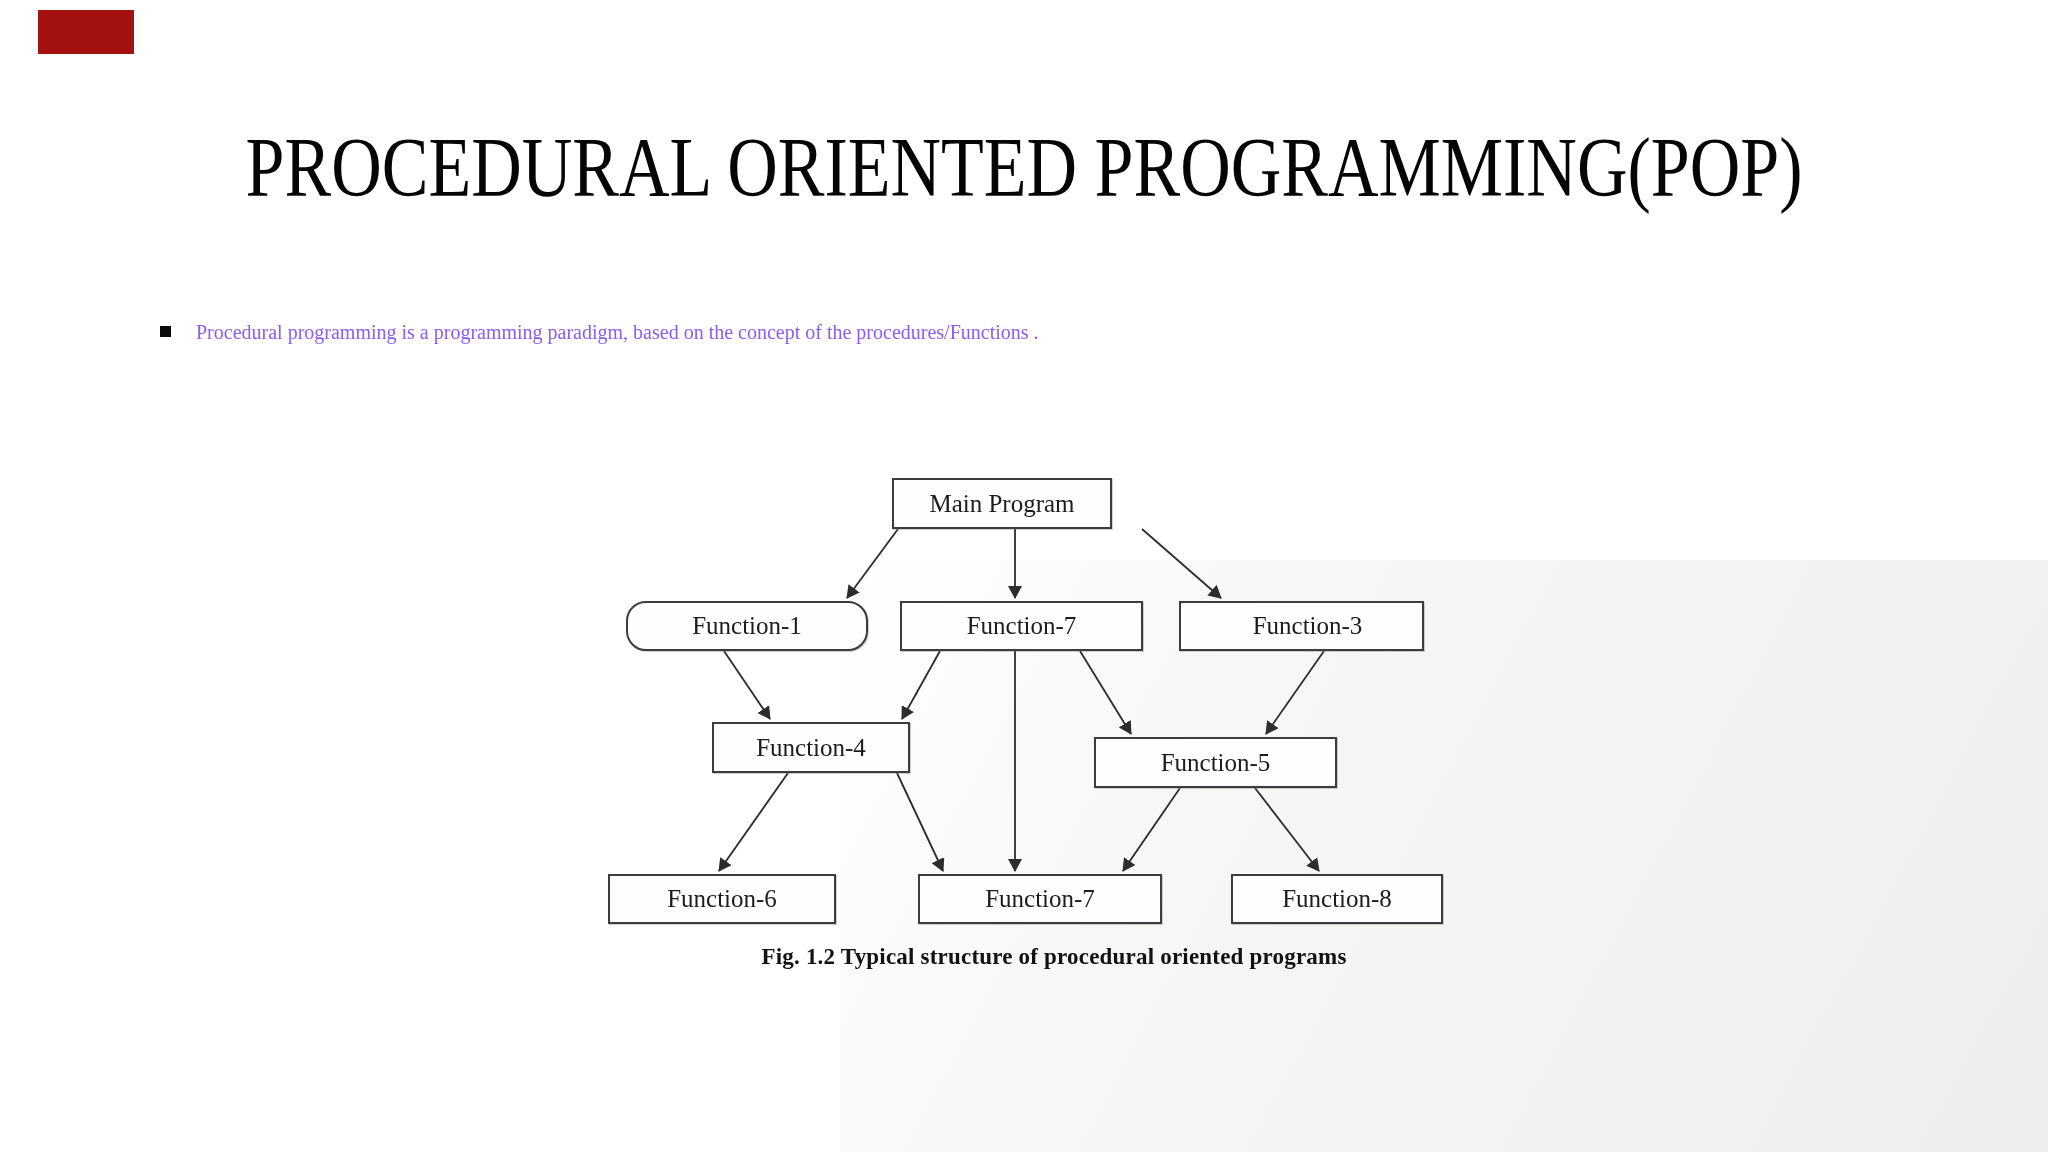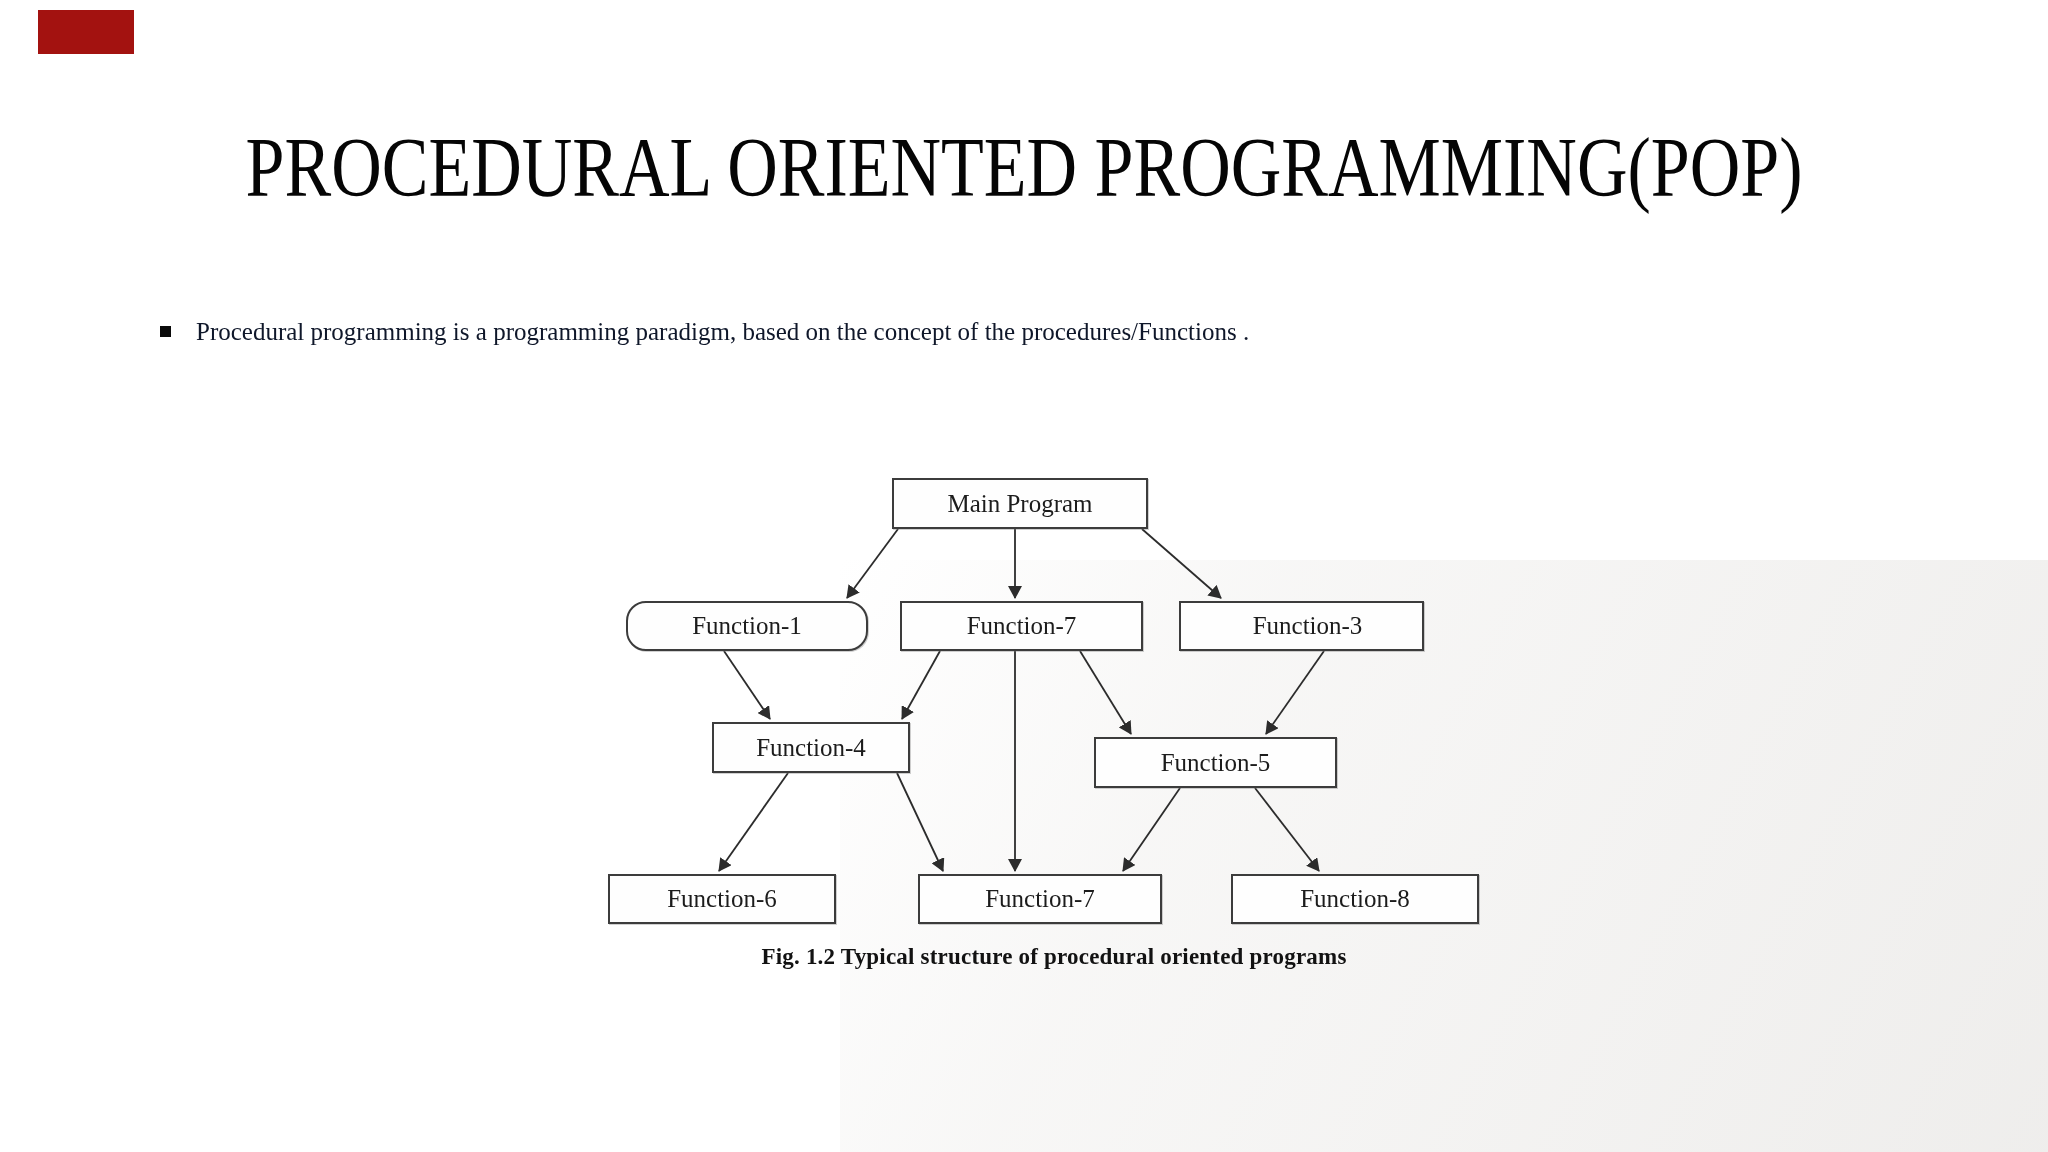--- a/index.html
+++ b/index.html
@@ -10,21 +10,21 @@
   
   .accent-rect{position:absolute;left:38px;top:10px;width:96px;height:44px;}
   
   .title{position:absolute;left:0;right:0;top:133px;text-align:center;white-space:nowrap;}
   .title span{
     display:inline-block;font-size:70px;line-height:70px;font-weight:400;
     transform:scale(1.0,1.2);transform-origin:center center;letter-spacing:0px;color:#050505;
   }
   
   .bullets{position:absolute;left:158px;top:314px;width:1706px;list-style:none;margin:0;padding:0;}
-  .bullets li{position:relative;padding-left:38px;font-size:25px;line-height:36px;color:#0f172a;}
+  .bullets li{position:relative;padding-left:38px;font-size:20px;line-height:36px;color:#8b5cf6;}
   .bullets li + li{margin-top:25px;}
   .bullet-marker{position:absolute;left:2px;top:12px;width:11px;height:11px;background:#0a0a0a;}
   
   .scan-wash{
     position:absolute;left:840px;top:560px;right:0;bottom:0;pointer-events:none;
     background:linear-gradient(118deg, rgba(228,226,223,0) 0%, rgba(228,226,223,0.28) 30%, rgba(222,220,217,0.5) 100%);
   }
   
   .figure{position:absolute;left:0;top:0;width:2048px;height:1152px;}
   .edges{position:absolute;left:0;top:0;}
@@ -69,21 +69,21 @@
         <line x1="940" y1="651" x2="902" y2="719" stroke="#2c2c2c" stroke-width="1.8" marker-end="url(#arrowhead)"></line>
         <line x1="1015" y1="651" x2="1015" y2="871" stroke="#2c2c2c" stroke-width="1.8" marker-end="url(#arrowhead)"></line>
         <line x1="1080" y1="651" x2="1131" y2="734" stroke="#2c2c2c" stroke-width="1.8" marker-end="url(#arrowhead)"></line>
         <line x1="1324" y1="651" x2="1266" y2="734" stroke="#2c2c2c" stroke-width="1.8" marker-end="url(#arrowhead)"></line>
         <line x1="788" y1="773" x2="719" y2="871" stroke="#2c2c2c" stroke-width="1.8" marker-end="url(#arrowhead)"></line>
         <line x1="897" y1="773" x2="943" y2="871" stroke="#2c2c2c" stroke-width="1.8" marker-end="url(#arrowhead)"></line>
         <line x1="1180" y1="788" x2="1123" y2="871" stroke="#2c2c2c" stroke-width="1.8" marker-end="url(#arrowhead)"></line>
         <line x1="1255" y1="788" x2="1319" y2="871" stroke="#2c2c2c" stroke-width="1.8" marker-end="url(#arrowhead)"></line>
       </svg>
     <div id="node-layer">
-        <div class="node" style="left: 892px; top: 478px; width: 256px; height: 51px; border-color: rgb(60, 60, 60);">
+        <div class="node" style="left: 892px; top: 478px; width: 220px; height: 51px; border-color: rgb(60, 60, 60);">
           <span>Main Program</span>
         </div>
         <div class="node" style="left: 626px; top: 601px; width: 242px; height: 50px; border-color: rgb(60, 60, 60); border-radius: 20px;">
           <span>Function-1</span>
         </div>
         <div class="node" style="left: 900px; top: 601px; width: 243px; height: 50px; border-color: rgb(60, 60, 60);">
           <span>Function-7</span>
         </div>
         <div class="node" style="left: 1179px; top: 601px; width: 245px; height: 50px; border-color: rgb(60, 60, 60); padding-left: 12px;">
           <span>Function-3</span>
@@ -93,20 +93,20 @@
         </div>
         <div class="node" style="left: 1094px; top: 737px; width: 243px; height: 51px; border-color: rgb(60, 60, 60);">
           <span>Function-5</span>
         </div>
         <div class="node" style="left: 608px; top: 874px; width: 228px; height: 50px; border-color: rgb(60, 60, 60);">
           <span>Function-6</span>
         </div>
         <div class="node" style="left: 918px; top: 874px; width: 244px; height: 50px; border-color: rgb(60, 60, 60);">
           <span>Function-7</span>
         </div>
-        <div class="node" style="left: 1231px; top: 874px; width: 248px; height: 50px; border-color: rgb(60, 60, 60);">
+        <div class="node" style="left: 1231px; top: 874px; width: 212px; height: 50px; border-color: rgb(60, 60, 60);">
           <span>Function-8</span>
         </div>
       </div>
     <div class="fig-caption">Fig. 1.2 Typical structure of procedural oriented programs</div>
   </div>
 
 </div>
 
 </body></html>

